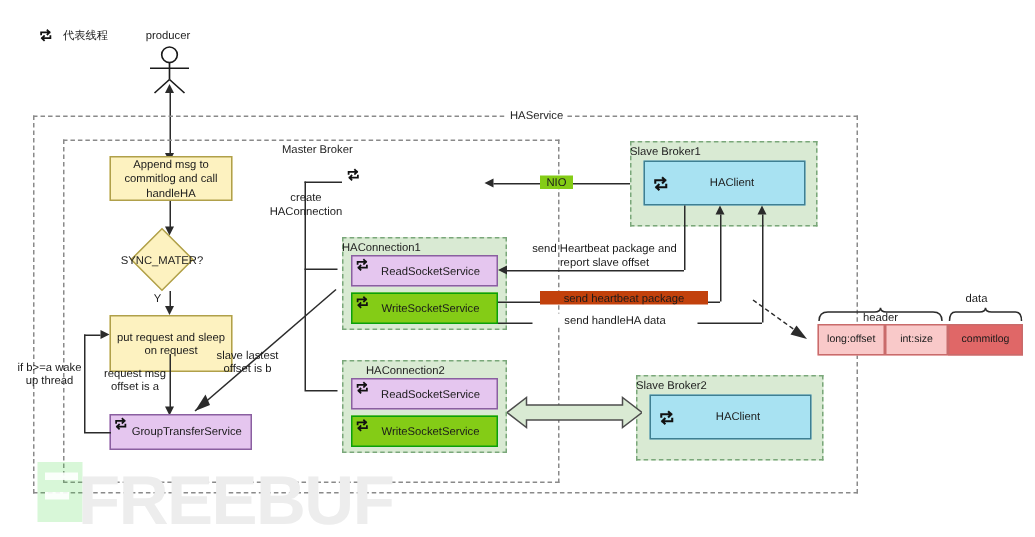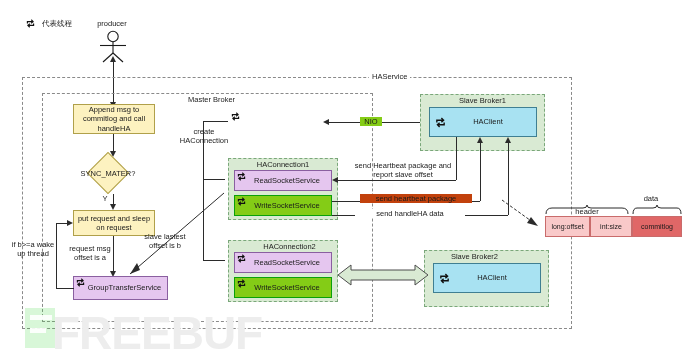--- a/index.html
+++ b/index.html
@@ -45,21 +45,21 @@
     position:absolute;
     border:1px dashed #7aa77a;
     background:#d9ead3;
     box-sizing:border-box;
   }
   .greenzone-title{
     position:absolute;
     font-size:7.5px;
     color:#222;
     white-space:nowrap;
-    text-align:center;
+    text-align:left;
   }
 
   
   .node{
     position:absolute;
     box-sizing:border-box;
     display:flex;align-items:center;justify-content:center;
     font-size:7.5px;
     color:#1a1a1a;
     text-align:center;
@@ -144,40 +144,40 @@
       <line x1="18" y1="23" x2="8" y2="32" stroke="#1a1a1a" stroke-width="1.1"></line>
       <line x1="18" y1="23" x2="28" y2="32" stroke="#1a1a1a" stroke-width="1.1"></line>
     </svg>
   </div>
 
   <div class="vline" style="left:113px;top:62px;height:46px;"></div>
   <div class="arrow ar-up" style="left:109.5px;top:56px;"></div>
   <div class="arrow ar-down" style="left:109.5px;top:102px;"></div>
 
   <div class="dashbox" style="left:22px;top:77px;width:550px;height:252px;"></div>
-  <div class="dashbox-title" style="left:337px;top:72px;margin-left:32px;">HAService</div>
+  <div class="dashbox-title" style="left:337px;top:72px;">HAService</div>
 
   <div class="dashbox" style="left:42px;top:93px;width:331px;height:229px;"></div>
   <div class="dashbox-title" style="left:185px;top:95px;">Master Broker</div>
 
   <div class="node n-yellow" style="left:73px;top:104px;width:82px;height:30px;">Append msg to
 commitlog and call
 handleHA</div>
 
   <div class="vline" style="left:113px;top:134px;height:18px;"></div>
   <div class="arrow ar-down" style="left:109.5px;top:151px;"></div>
 
   <div class="diamond" style="left:93px;top:158px;width:30px;height:30px;"></div>
   <div class="diamond-text" style="left:75px;top:164px;width:66px;height:18px;">SYNC_MATER?</div>
 
   <div class="vline" style="left:113px;top:194px;height:13px;"></div>
   <div class="lbl" style="left:99px;top:194px;width:12px;">Y</div>
   <div class="arrow ar-down" style="left:109.5px;top:204px;"></div>
 
-  <div class="node n-yellow" style="left:73px;top:210px;width:82px;height:26px;">put request and sleep
+  <div class="node n-yellow" style="left:73px;top:210px;width:82px;height:38px;">put request and sleep
 on request</div>
 
   <div class="vline" style="left:113px;top:236px;height:38px;"></div>
   <div class="arrow ar-down" style="left:109.5px;top:271px;"></div>
   <div class="lbl" style="left:62px;top:244px;width:56px;">request msg
 offset is a</div>
 
   <div class="node n-purple" style="left:73px;top:276px;width:95px;height:24px;padding-left:10px;">
     <span>GroupTransferService</span>
   </div>

